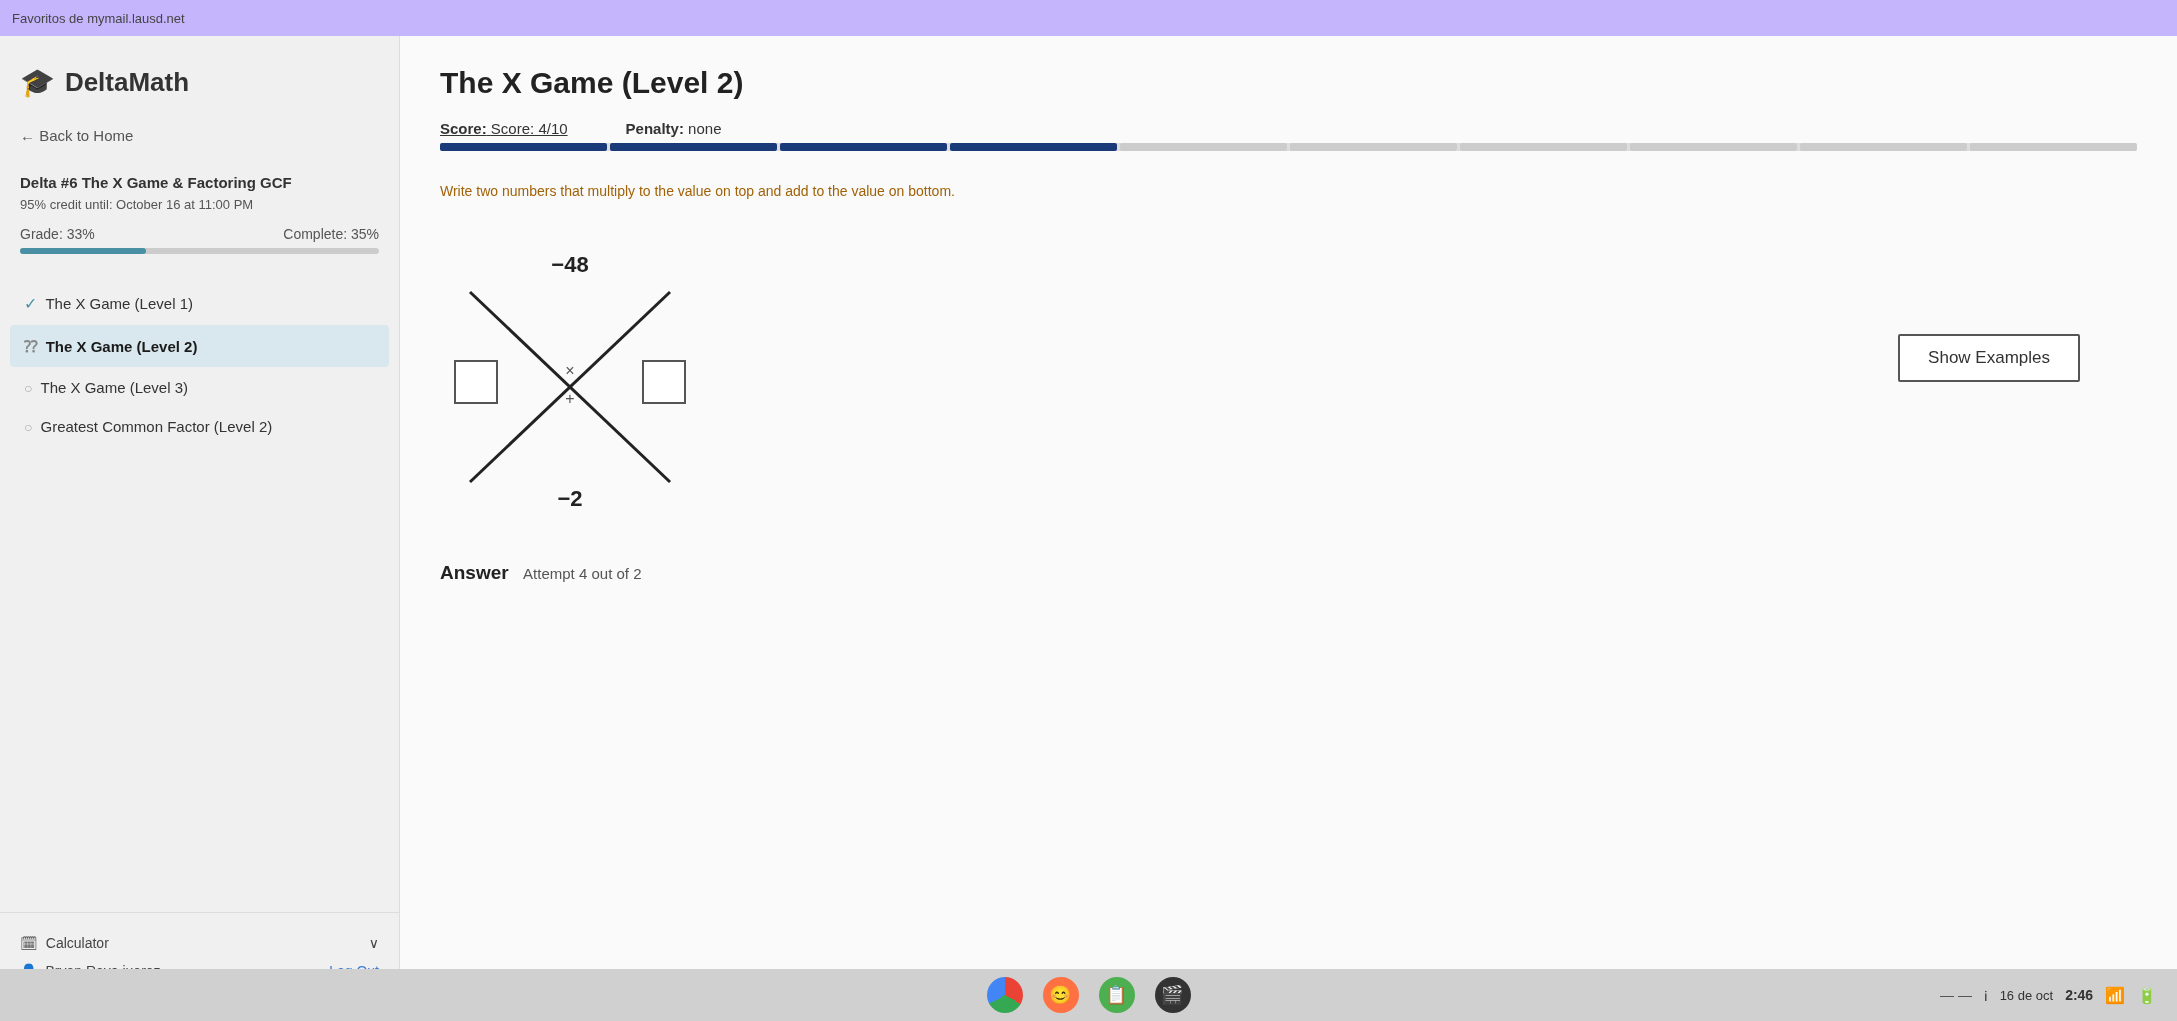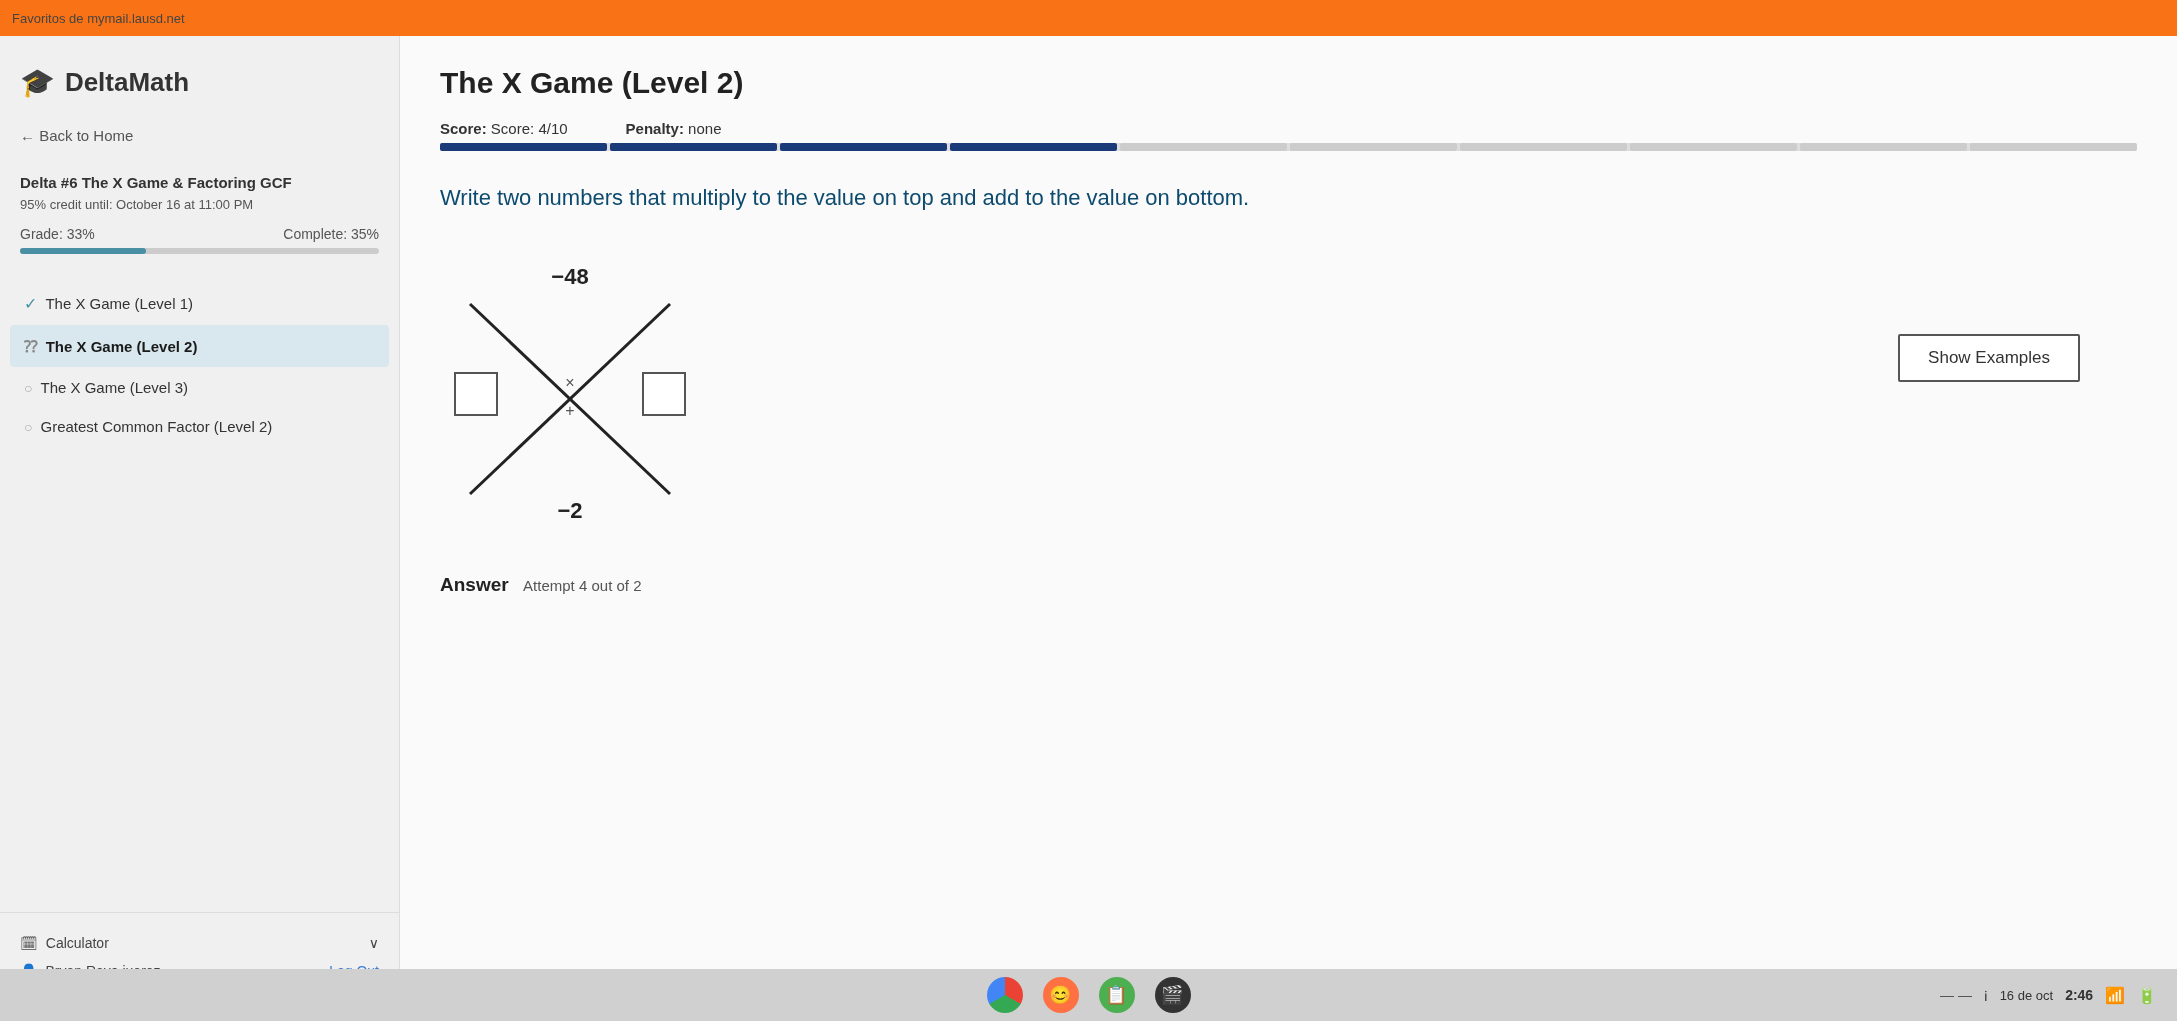--- a/index.html
+++ b/index.html
@@ -7,21 +7,21 @@
       font-family: Arial, sans-serif;
       background: #e8e8e8;
       width: 2177px;
       height: 1021px;
       overflow: hidden;
       position: relative;
     }
 
     
     .browser-bar {
-      background: #f97316;
+      background: #c4b5fd;
       height: 36px;
       display: flex;
       align-items: center;
       padding: 0 12px;
       font-size: 13px;
       color: #444;
     }
 
     
     .app-container {
@@ -176,21 +176,21 @@
 
     .score-row {
       display: flex;
       align-items: center;
       gap: 30px;
       margin-bottom: 6px;
       font-size: 15px;
       color: #333;
     }
 
-    .score-label { font-weight: normal; }
+    .score-label { font-weight: normal; text-decoration: underline; }
     .penalty-label { font-weight: normal; padding-left: 28px; }
 
     .score-progress {
       width: 100%;
       height: 8px;
       background: #ddd;
       border-radius: 4px;
       margin-bottom: 30px;
       display: flex;
       gap: 3px;
@@ -214,22 +214,22 @@
     }
 
     .question-label {
       font-size: 18px;
       font-weight: bold;
       color: #222;
       margin-bottom: 14px;
     }
 
     .question-text {
-      font-size: 22px;
-      color: #0c4a6e;
+      font-size: 14px;
+      color: #a16207;
       margin-bottom: 40px;
       line-height: 1.5;
     }
 
     
     .x-diagram-container {
       display: flex;
       justify-content: flex-start;
       align-items: center;
       margin: 20px 0 40px 0;

